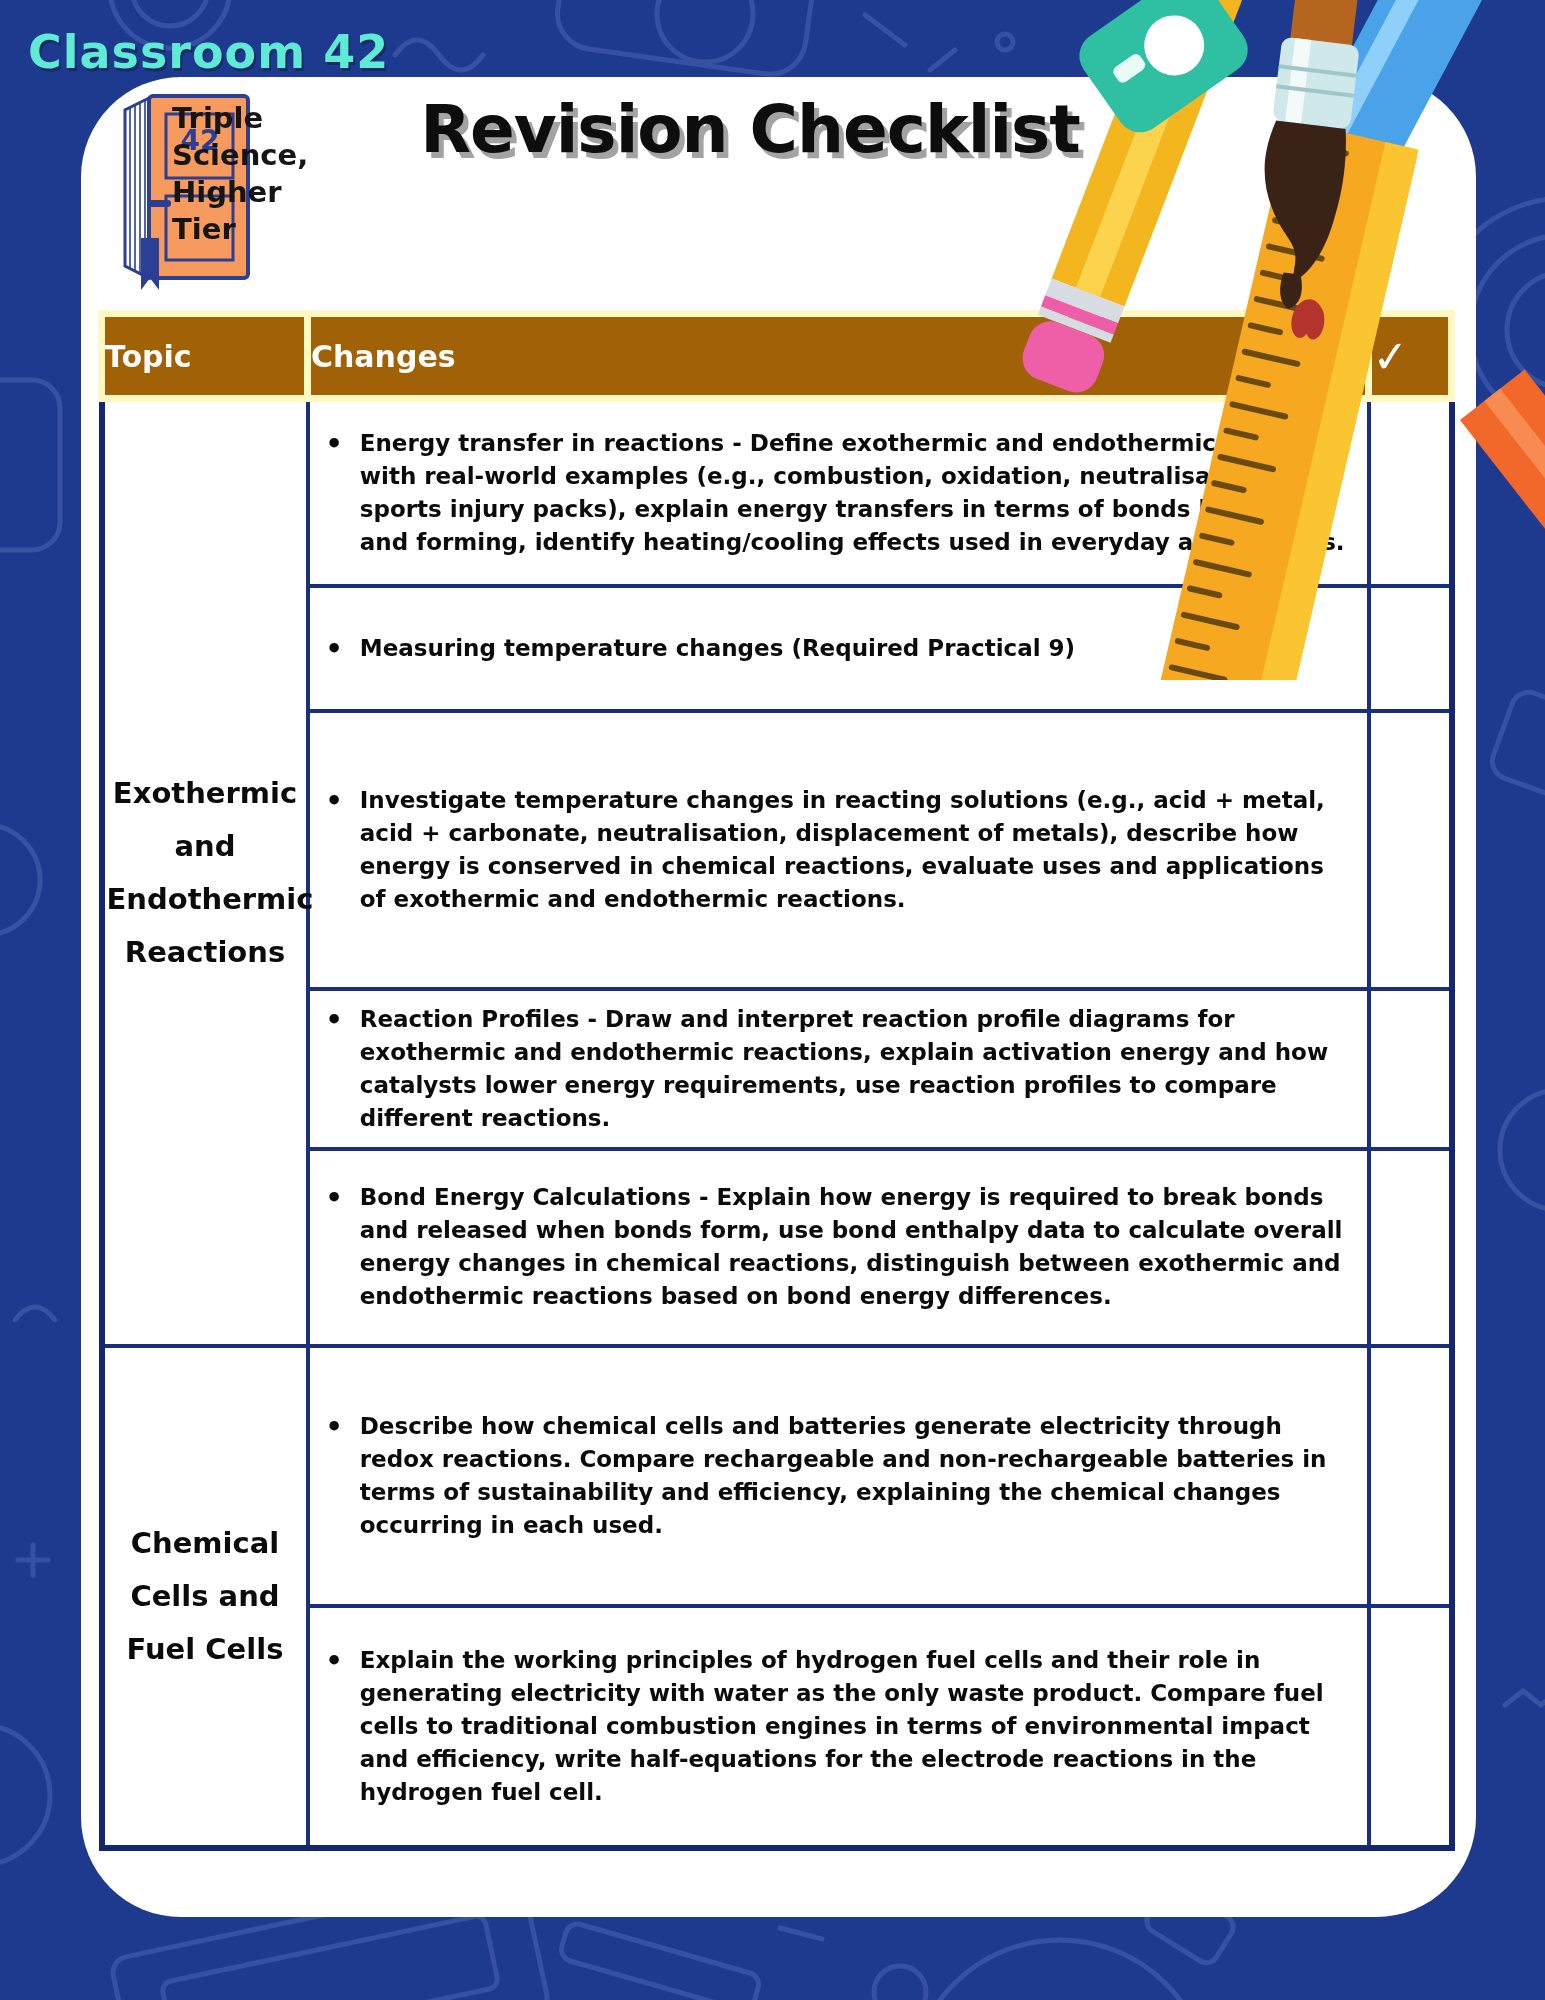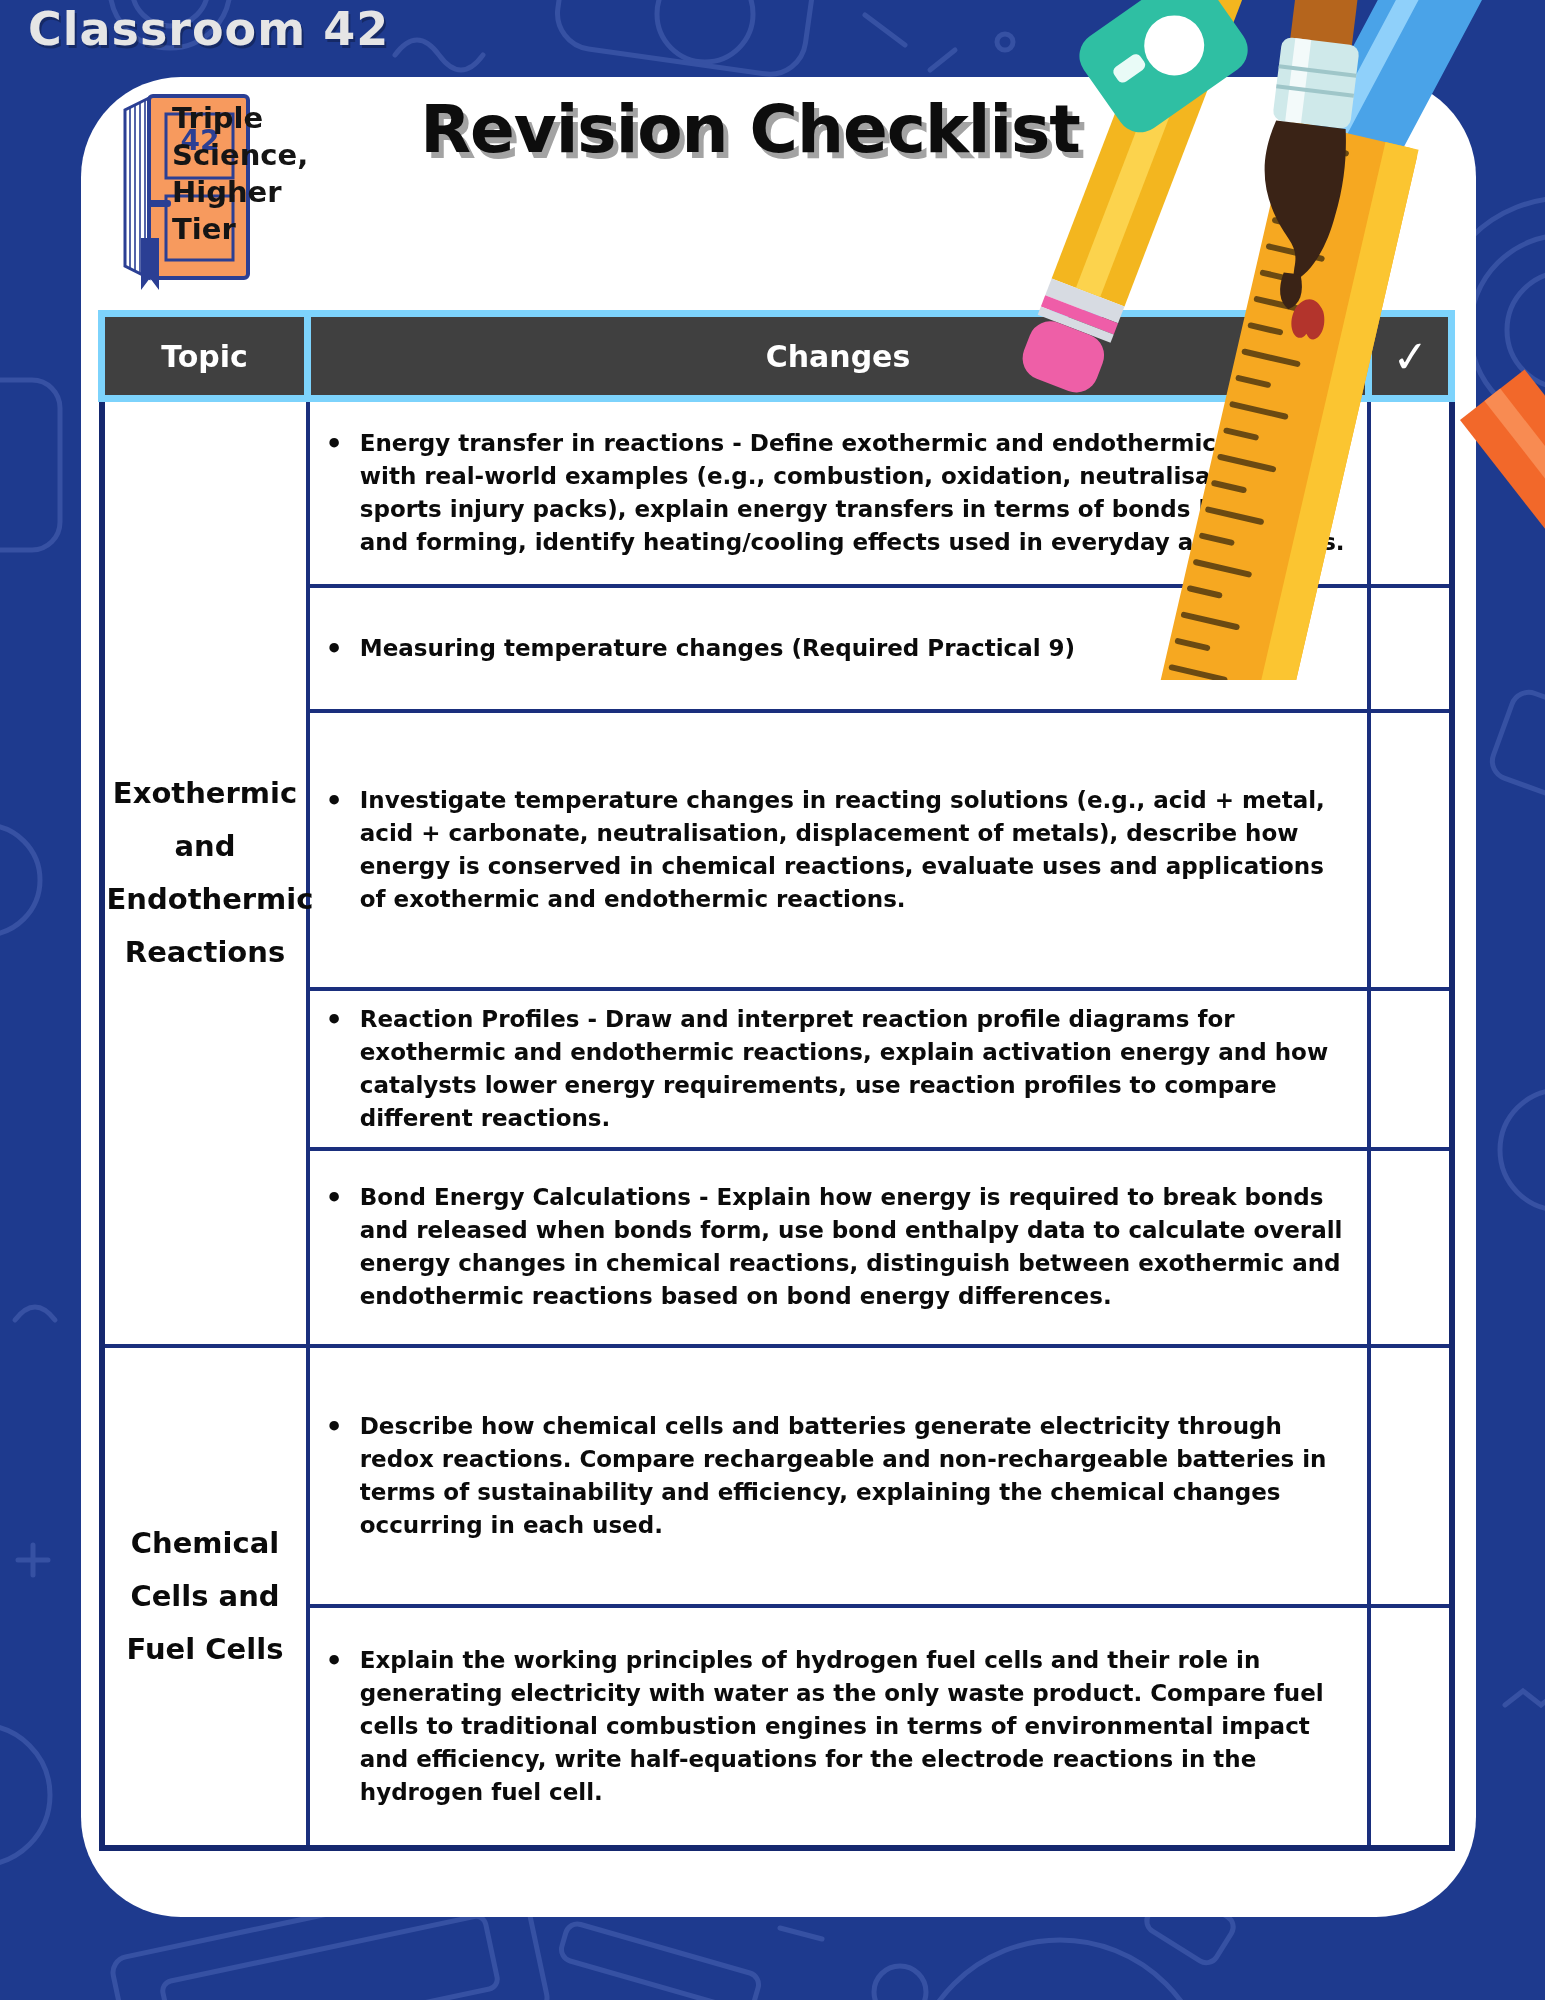--- a/index.html
+++ b/index.html
@@ -6,22 +6,22 @@
   body{
     width:1545px;height:2000px;position:relative;overflow:hidden;
     background:#1e3a8e;
     font-family:"DejaVu Sans","Liberation Sans",sans-serif;
   }
   #page{position:absolute;inset:0;width:1545px;height:2000px;}
   
   #bg-doodles{position:absolute;left:0;top:0;z-index:0;}
   
   .brand{
-    position:absolute;left:28px;top:2px;z-index:3;
-    color:#e5e5e5;font-size:46px;font-weight:800;letter-spacing:1px;
+    position:absolute;left:28px;top:25px;z-index:3;
+    color:#5eead4;font-size:46px;font-weight:800;letter-spacing:1px;
     text-shadow:2px 3px 0 rgba(0,0,0,.28);
   }
   
   .card{
     position:absolute;left:81px;top:77px;width:1395px;height:1840px;
     background:#ffffff;border-radius:100px;z-index:1;
   }
   
   .door-logo{position:absolute;left:103px;top:86px;z-index:2;}
   .badge{
@@ -40,22 +40,22 @@
   
   .table-wrap{position:absolute;left:98px;top:310px;z-index:2;}
   table.checklist{
     border-collapse:collapse;table-layout:fixed;width:1350px;
     border:6px solid #15286f;
   }
   table.checklist col.c-topic{width:206px;}
   table.checklist col.c-content{width:1061px;}
   table.checklist col.c-check{width:83px;}
   table.checklist th{
-    border:7px solid #7dd3fc;background:#404040;color:#ffffff;
-    font-size:30px;font-weight:700;text-align:center;padding:0;
+    border:7px solid #fef9c3;background:#a16207;color:#ffffff;
+    font-size:30px;font-weight:700;text-align:left;padding:0;
   }
   table.checklist td{border:4px solid #1a2f7d;vertical-align:middle;}
   tr.h-header{height:85px;}
   tr.r1{height:187px;} tr.r2{height:125px;} tr.r3{height:278px;}
   tr.r4{height:160px;} tr.r5{height:197px;} tr.r6{height:260px;} tr.r7{height:242px;}
   td.topic{
     text-align:center;white-space:pre-line;color:#0b0b0b;
     font-size:29px;line-height:53px;font-weight:700;padding:0 2px;
   }
   td.content{padding:8px 12px 8px 16px;}

